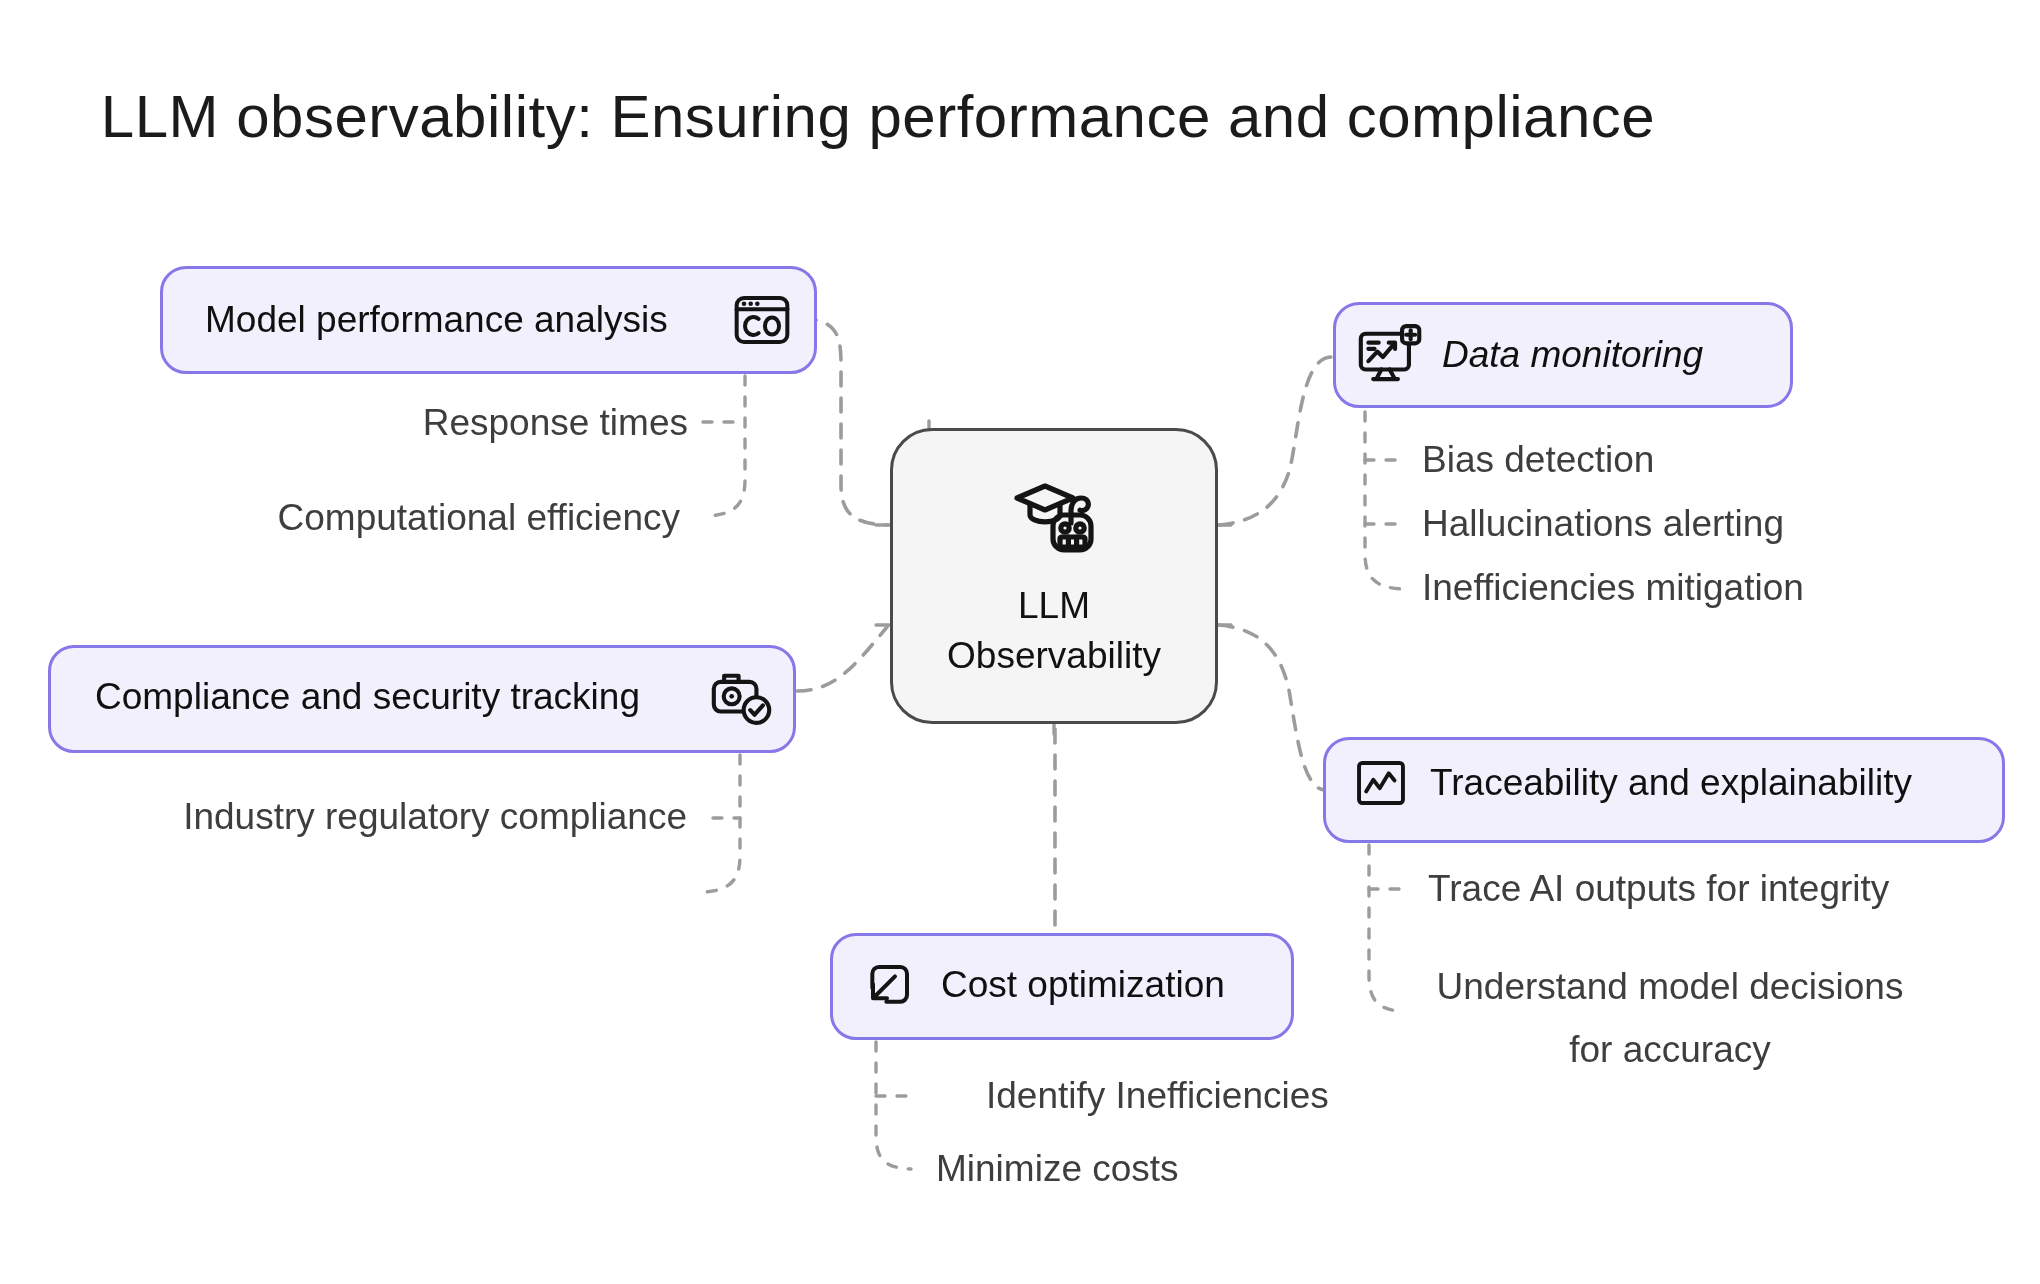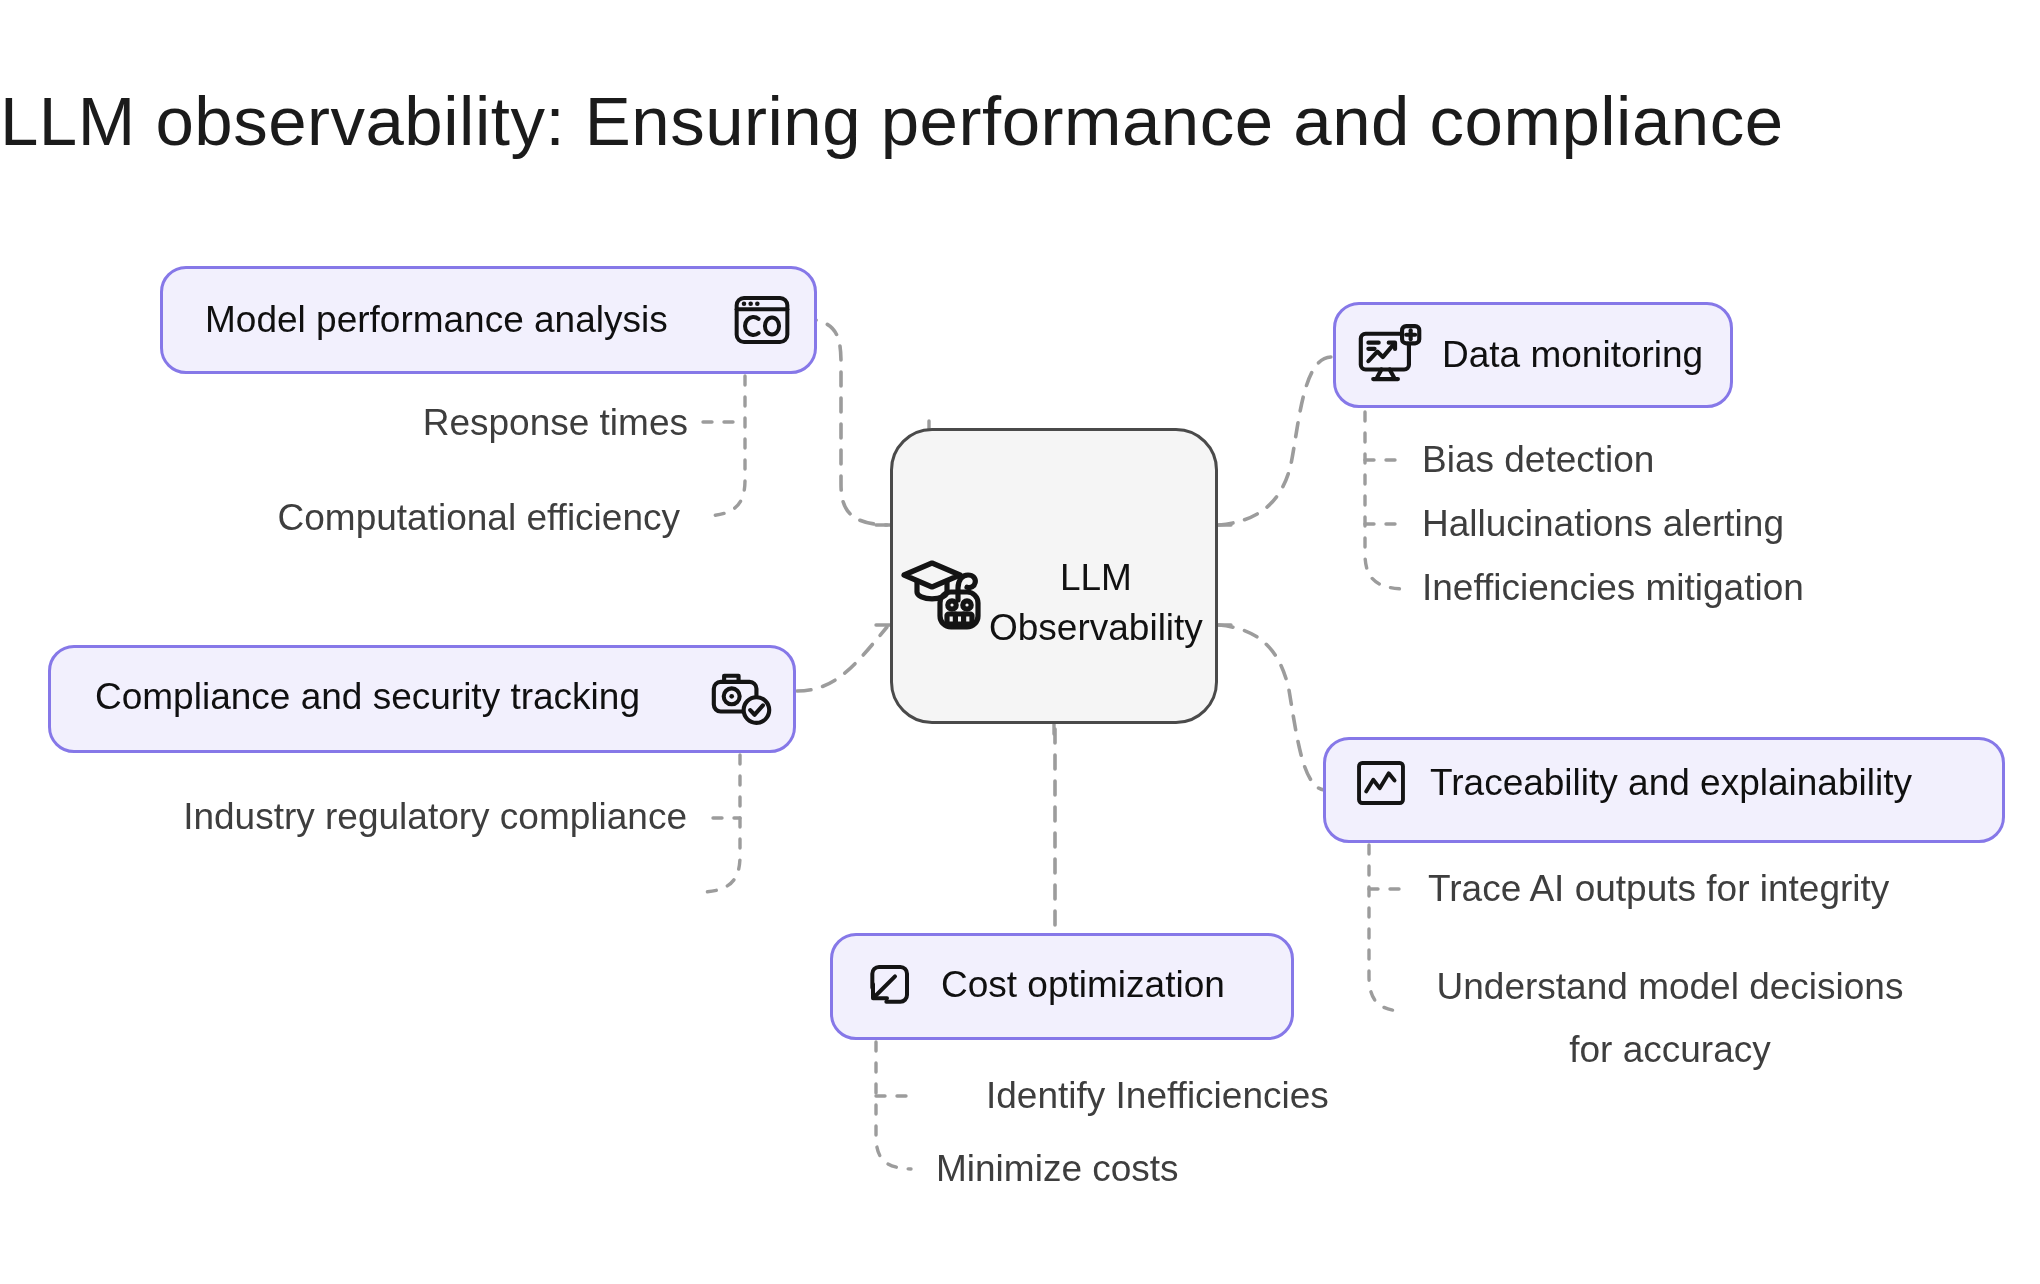--- a/index.html
+++ b/index.html
@@ -20,49 +20,49 @@
     font-family:"Liberation Sans","DejaVu Sans",sans-serif;
     overflow:hidden;
   }
   #connectors{position:absolute;left:0;top:0;z-index:1;}
   .main-link{fill:none;stroke:var(--connector);stroke-width:3.6;stroke-linecap:round;stroke-dasharray:14 12;}
   .sub-link{fill:none;stroke:var(--connector);stroke-width:3.4;stroke-linecap:round;stroke-dasharray:9 12;}
   .tick{fill:none;stroke:var(--connector);stroke-width:3.4;stroke-linecap:round;}
 
   .title{
     position:absolute;left:0;top:82px;width:1756px;
-    text-align:center;font-size:69px;font-weight:500;color:var(--title-color);
+    text-align:center;font-size:60px;font-weight:500;color:var(--title-color);
     letter-spacing:0.5px;z-index:2;white-space:nowrap;
   }
 
   .branch-box{
     position:absolute;z-index:3;
     display:flex;align-items:center;
     background:var(--branch-fill);
     border:3px solid var(--accent);
     border-radius:26px;
     box-sizing:border-box;
     white-space:nowrap;
   }
   .branch-box .label{font-size:37px;color:var(--label-color);}
   .branch-box svg.icon{flex:0 0 auto;}
 
   #box-model{left:160px;top:266px;width:657px;height:108px;padding:0 20px 0 42px;justify-content:space-between;}
   #box-compliance{left:48px;top:645px;width:748px;height:108px;padding:0 18px 4px 44px;justify-content:space-between;}
-  #box-data{left:1333px;top:302px;width:400px;height:106px;padding:0 12px 0 20px;gap:20px;}
+  #box-data{left:1333px;top:302px;width:460px;height:106px;padding:0 12px 0 20px;gap:20px;font-style:italic;}
   #box-trace{left:1323px;top:737px;width:682px;height:106px;padding:0 16px 14px 24px;gap:18px;}
   #box-cost{left:830px;top:933px;width:464px;height:107px;padding:0 16px 4px 24px;gap:20px;}
 
   .center-node{
     position:absolute;left:890px;top:428px;width:328px;height:296px;z-index:3;
     background:var(--center-fill);
     border:3.5px solid var(--center-border);
     border-radius:42px;
     box-sizing:border-box;
-    display:flex;flex-direction:row;align-items:center;
+    display:flex;flex-direction:column;align-items:center;
     padding-top:40px;
   }
   .center-node .center-label{
     margin-top:14px;text-align:center;
     font-size:37px;line-height:50px;color:#121212;
   }
 
   .leaf{
     position:absolute;z-index:2;
     font-size:37px;line-height:46px;color:var(--sub-color);

